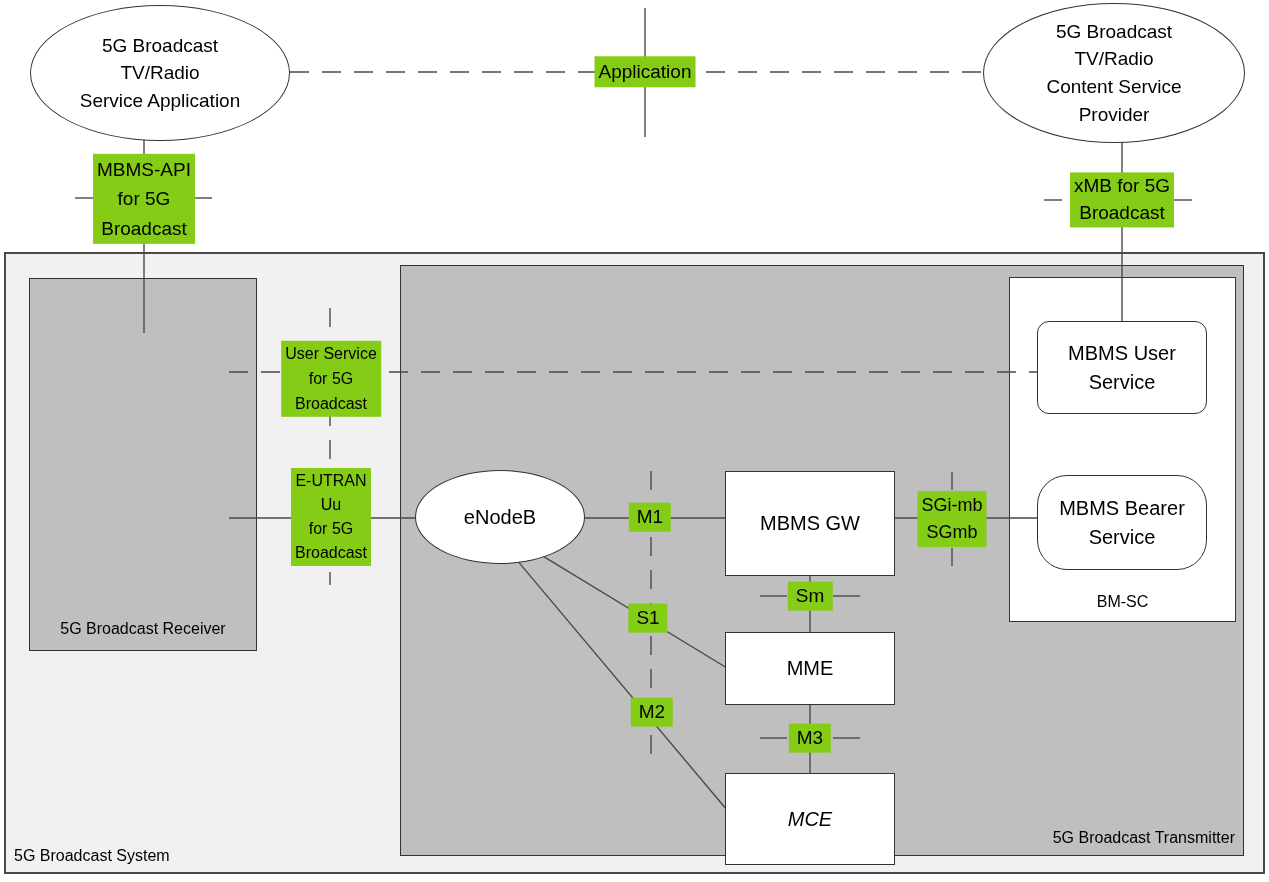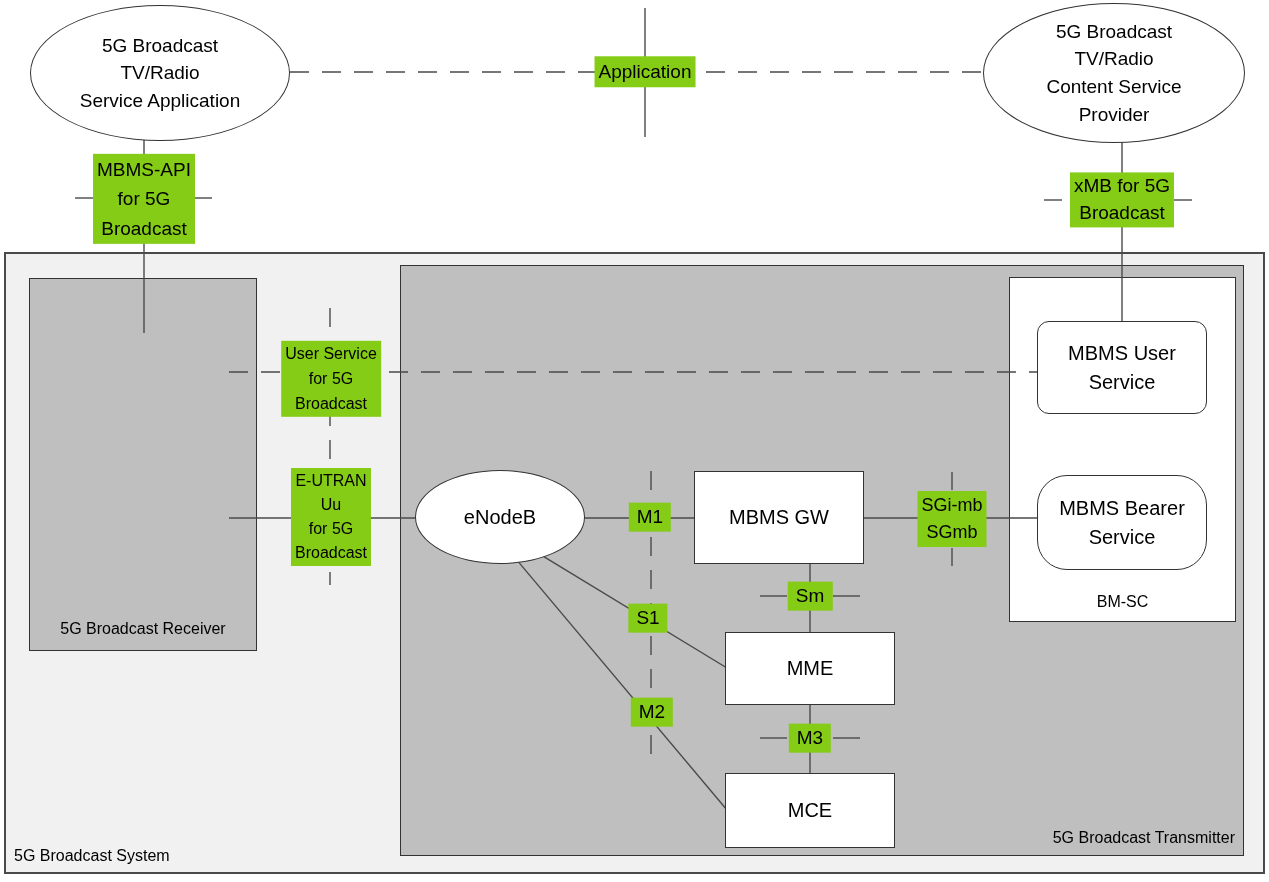--- a/index.html
+++ b/index.html
@@ -23,23 +23,23 @@
   .wires line{stroke:#4a4a4a;stroke-width:1.4;}
   .dash-long{stroke-dasharray:19 13;}
   .dash-ref{stroke-dasharray:19 14;}
   
   .node{position:absolute;box-sizing:border-box;background:#fff;border:1.5px solid #333;
         display:flex;flex-direction:column;align-items:center;justify-content:center;
         font-size:20px;line-height:1.45;text-align:center;z-index:5;}
   .node span{display:block;}
   .node-mbms-client{left:58px;top:330px;width:171px;height:93px;}
   .node-access-stratum{left:58px;top:470px;width:171px;height:93px;}
-  .node-mbms-gw{left:694px;top:471px;width:170px;height:93px;}
+  .node-mbms-gw{left:725px;top:471px;width:170px;height:105px;}
   .node-mme{left:725px;top:632px;width:170px;height:73px;}
-  .node-mce{left:725px;top:773px;width:170px;height:75px;}
+  .node-mce{left:725px;top:773px;width:170px;height:92px;font-style:italic;}
   .node-mbms-user{left:1037px;top:321px;width:170px;height:93px;border-radius:12px;}
   .node-mbms-bearer{left:1037px;top:475px;width:170px;height:95px;border-radius:30px;}
   
   .ellipse{position:absolute;box-sizing:border-box;background:#fff;border:1.5px solid #333;border-radius:50%;
            display:flex;flex-direction:column;align-items:center;justify-content:center;
            font-size:19px;line-height:1.45;text-align:center;z-index:5;}
   .ellipse span{display:block;}
   .ell-service-app{left:30px;top:5px;width:260px;height:136px;}
   .ell-content-provider{left:983px;top:3px;width:262px;height:140px;}
   .ell-enodeb{left:415px;top:470px;width:170px;height:94px;font-size:20px;}

